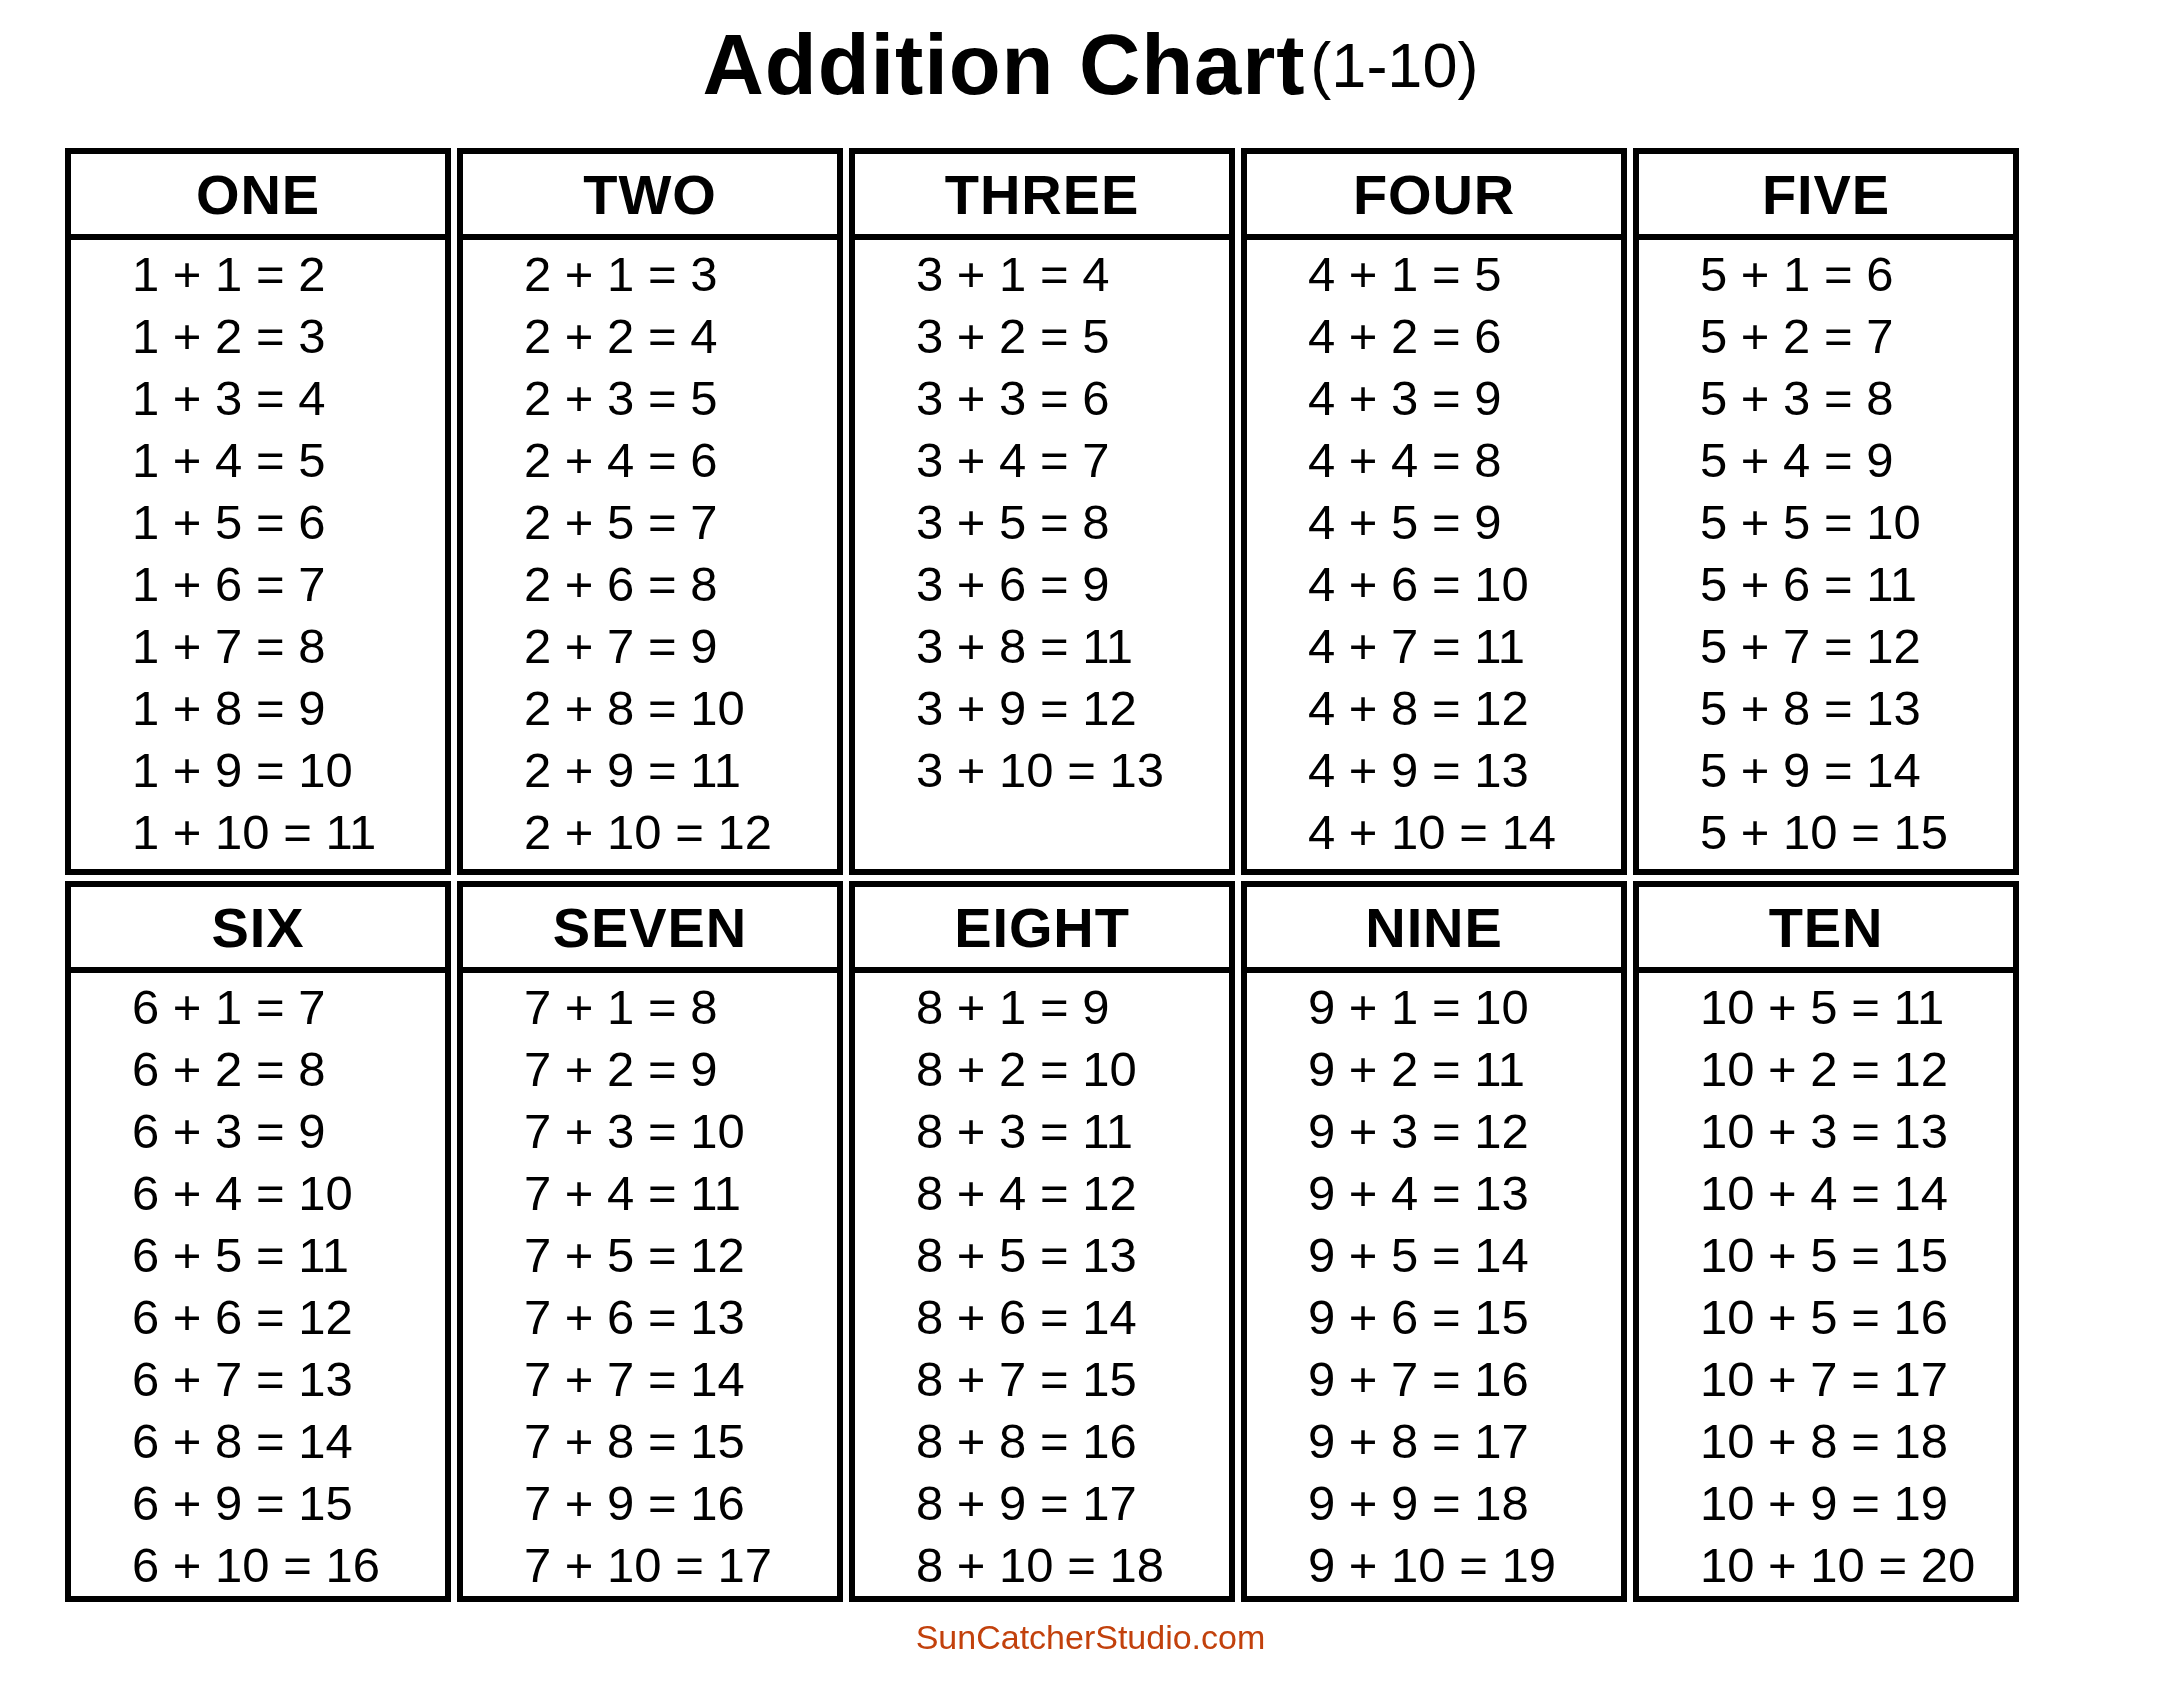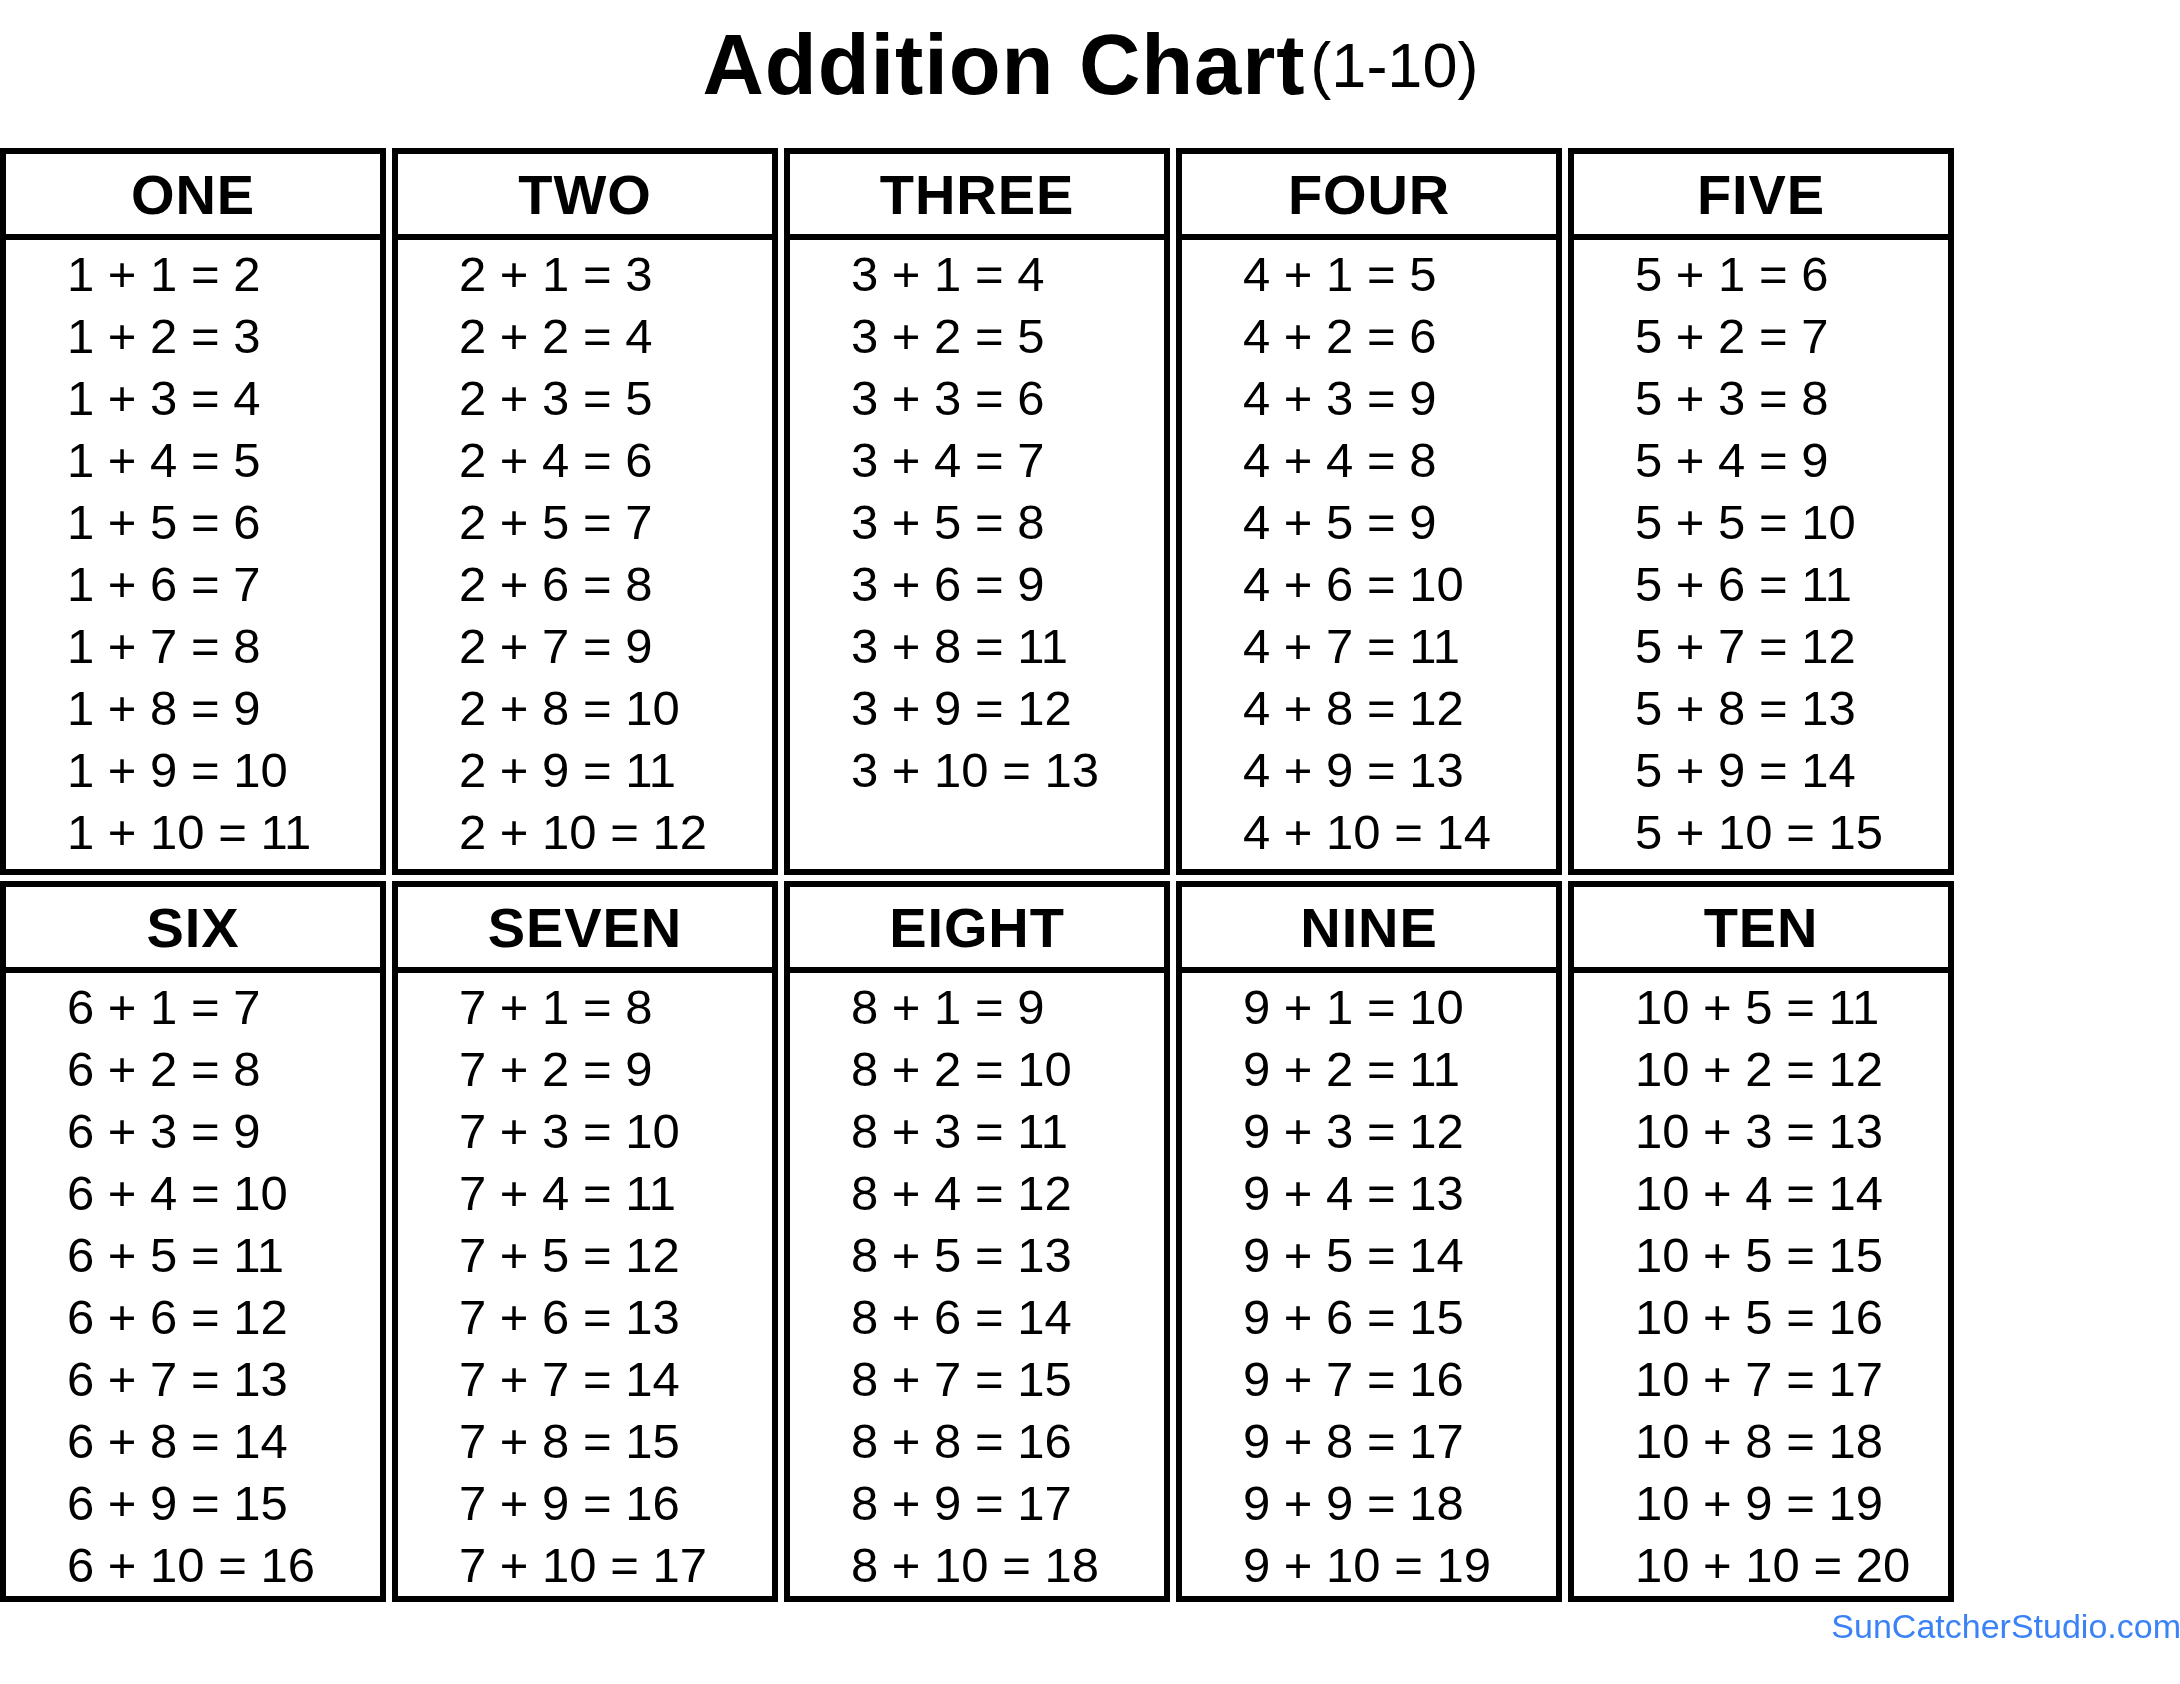--- a/index.html
+++ b/index.html
@@ -33,20 +33,21 @@
     font-weight: normal;
     margin-left: 5px;
     white-space: pre;
   }
   .grid {
     display: grid;
     grid-template-columns: repeat(5, 386px);
     grid-template-rows: 727px 721px;
     column-gap: 31.5px;
     row-gap: 52px;
+    margin-left: 65px;
     gap: 6px;
   }
   .box {
     border: 6.8px solid #000000;
     box-sizing: border-box;
     background: #ffffff;
     display: flex;
     flex-direction: column;
   }
   .box-header {
@@ -64,24 +65,24 @@
     flex: 1 1 auto;
     padding: 2.6px 8.5px 0 61px;
     overflow: hidden;
   }
   .equation {
     font-size: 49px;
     line-height: 62px;
     white-space: pre;
   }
   .footer {
-    margin-top: 5px;
-    text-align: right;
+    margin-top: 16px;
+    text-align: center;
     font-size: 34px;
-    color: #3b82f6;
+    color: #c2410c;
   }
 </style>
 </head>
 <body>
 
 <div class="title-row">
   <span class="title-main">Addition Chart</span>
   <span class="title-range">(1-10)</span>
 </div>
 

